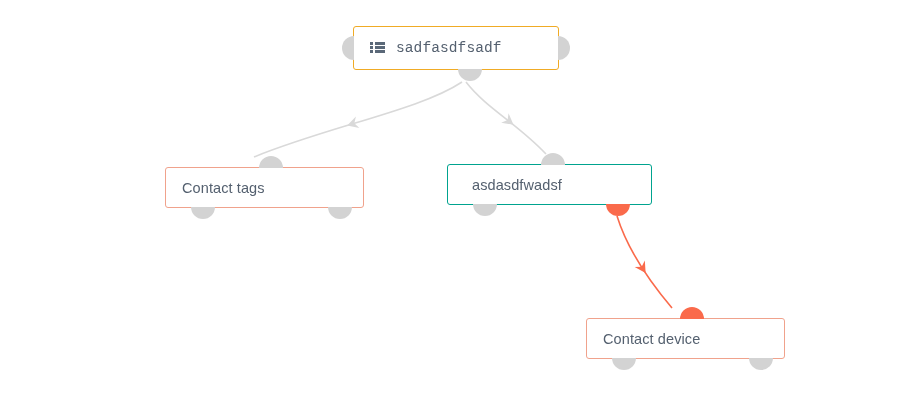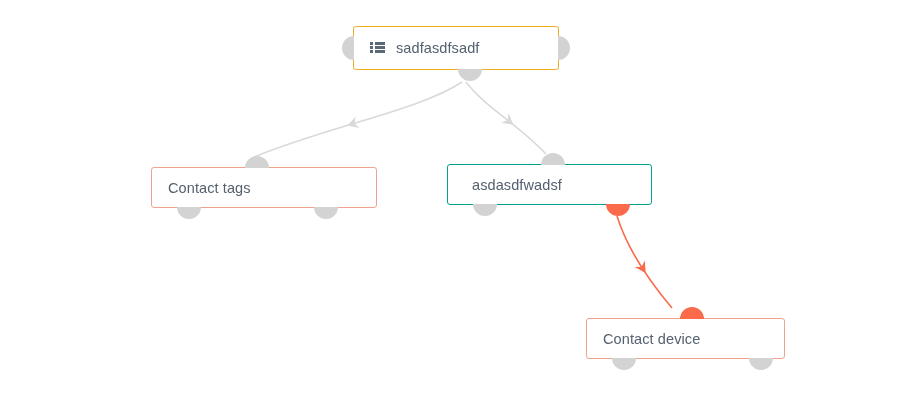--- a/index.html
+++ b/index.html
@@ -110,37 +110,37 @@
         <path d="M 466 82 C 486 108, 518 124, 546 154" stroke="#d9d9d9" stroke-width="1.6" fill="none"></path>
         <path d="M -9 -6 L 2 0 L -9 6 L -5.5 0 Z" fill="#d9d9d9" transform="translate(511.92,123.52) rotate(38.18)"></path>
       </g>
       <g>
         <path d="M 617 216 C 627 248, 650 282, 672 308" stroke="#fa6a4b" stroke-width="1.6" fill="none"></path>
         <path d="M -9 -6 L 2 0 L -9 6 L -5.5 0 Z" fill="#fa6a4b" transform="translate(644.56,271.41) rotate(57.79)"></path>
       </g>
     </svg>
 
   <div id="node-layer">
-      <div class="node" id="node-sadfasdfsadf" style="left: 353px; top: 26px; width: 206px; height: 44px; border-color: rgb(240, 171, 37);">
+      <div class="node" id="node-sadfasdfsadf" style="left: 353px; top: 26px; width: 206px; height: 44px; border-color: rgb(240, 171, 37); font-family: Liberation Mono, monospace;">
         <span class="node-icon">
           <svg width="15" height="14" viewBox="0 0 15 14">
             <rect x="0" y="1" width="3" height="3" fill="#5a6878"></rect>
             <rect x="5" y="1" width="10" height="3" fill="#5a6878"></rect>
             <rect x="0" y="5" width="3" height="3" fill="#5a6878"></rect>
             <rect x="5" y="5" width="10" height="3" fill="#5a6878"></rect>
             <rect x="0" y="9" width="3" height="3" fill="#5a6878"></rect>
             <rect x="5" y="9" width="10" height="3" fill="#5a6878"></rect>
           </svg>
         </span>
         <span class="node-label">sadfasdfsadf</span>
         <div class="handle left"></div>
         <div class="handle right"></div>
         <div class="handle bottom" style="left: 104px;"></div>
       </div>
-      <div class="node" id="node-contact-tags" style="left: 151px; top: 167px; width: 226px; height: 41px; border-color: rgb(240, 162, 140);">
+      <div class="node" id="node-contact-tags" style="left: 165px; top: 167px; width: 199px; height: 41px; border-color: rgb(240, 162, 140);">
         <span class="node-label">Contact tags</span>
         <div class="handle top" style="left: 93px;"></div>
         <div class="handle bottom" style="left: 25px;"></div>
         <div class="handle bottom" style="left: 162px;"></div>
       </div>
       <div class="node" id="node-asdasdfwadsf" style="left: 447px; top: 164px; width: 205px; height: 41px; border-color: rgb(0, 163, 143); padding-left: 24px;">
         <span class="node-label">asdasdfwadsf</span>
         <div class="handle top" style="left: 93px;"></div>
         <div class="handle bottom" style="left: 25px;"></div>
         <div class="handle bottom active" style="left: 158px;"></div>

